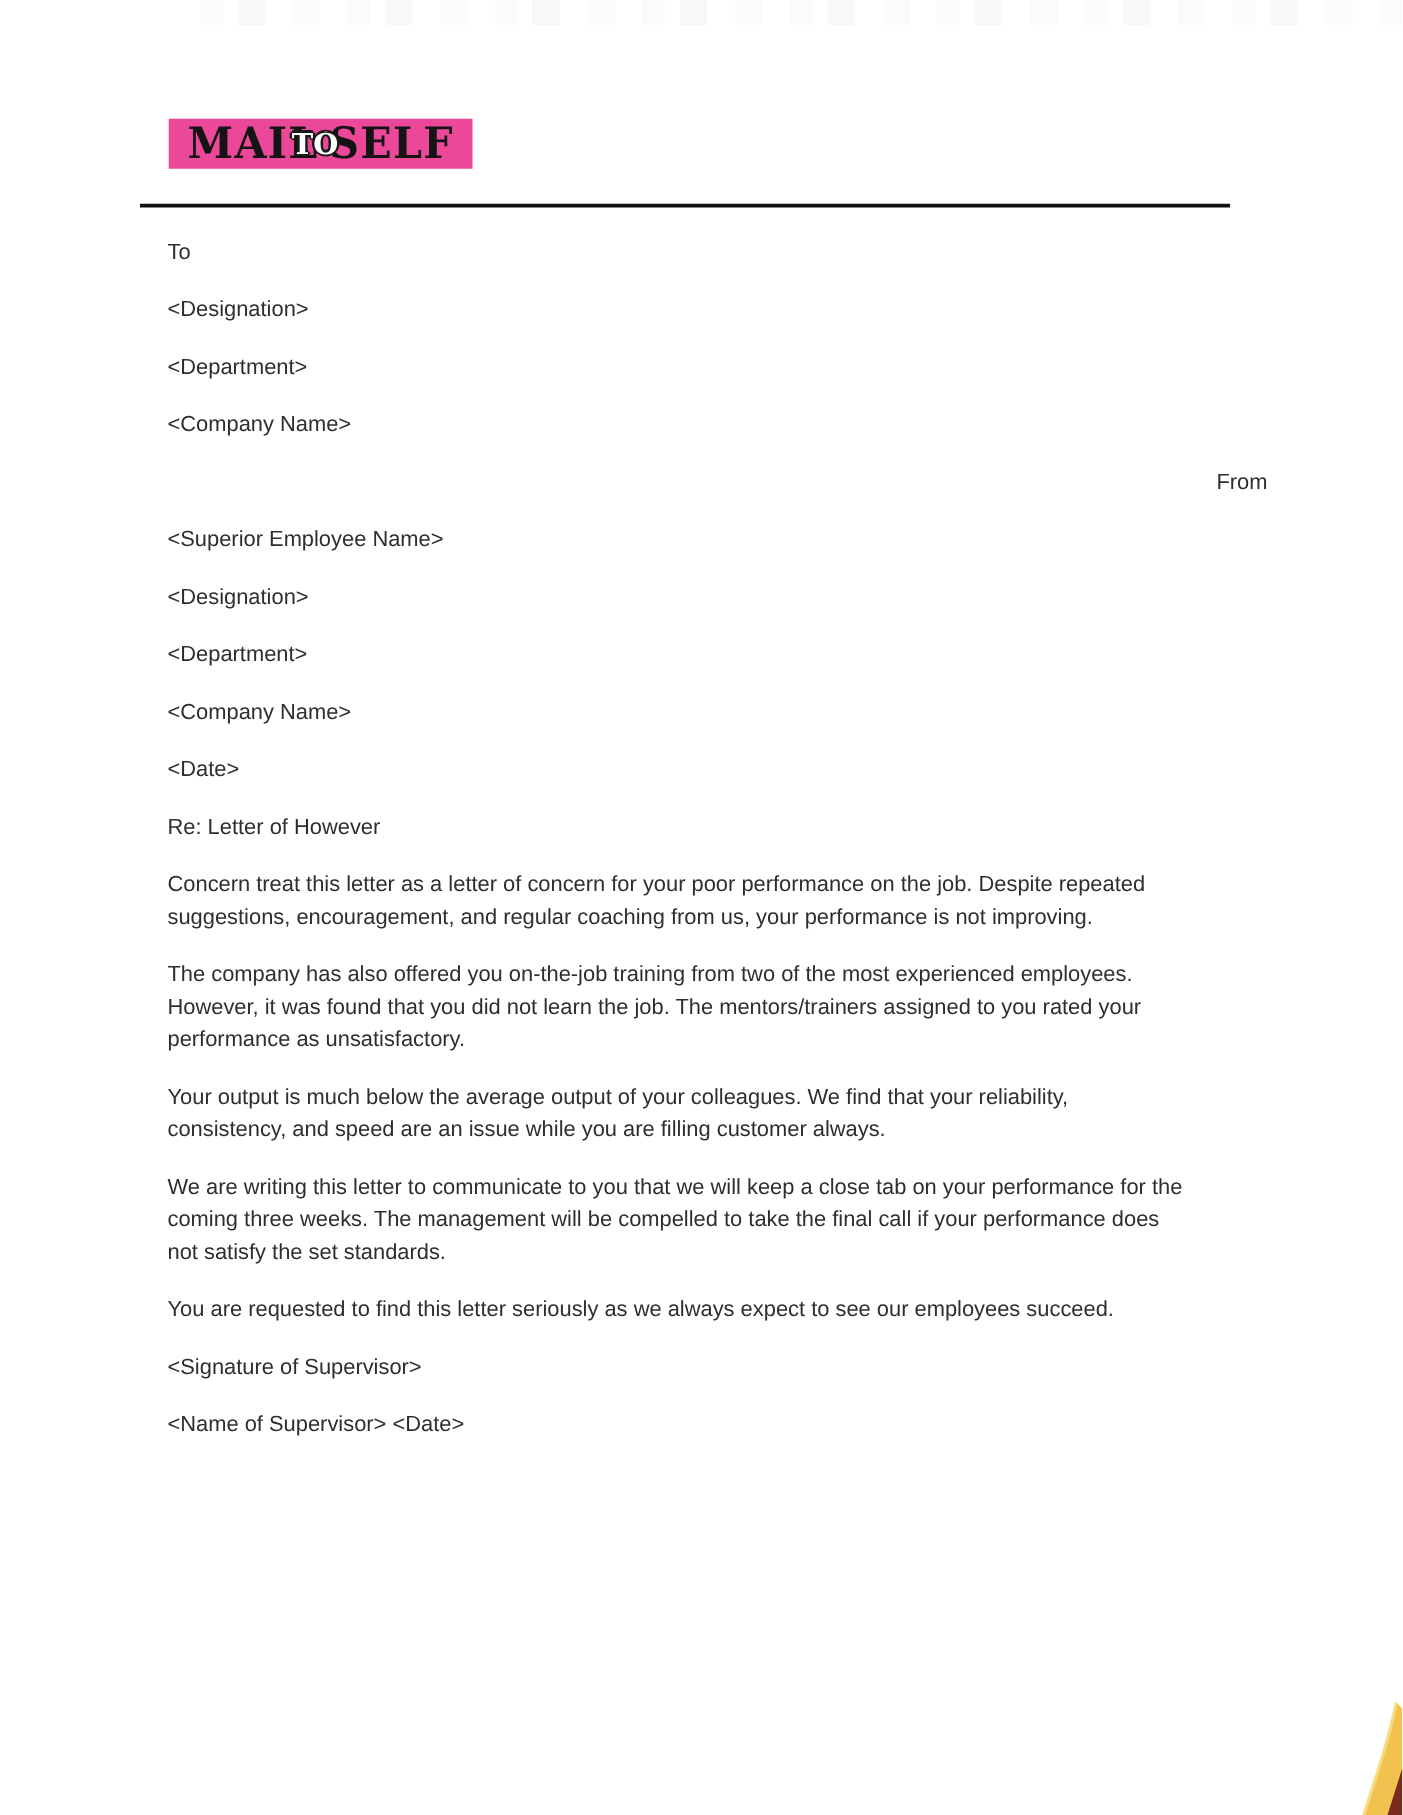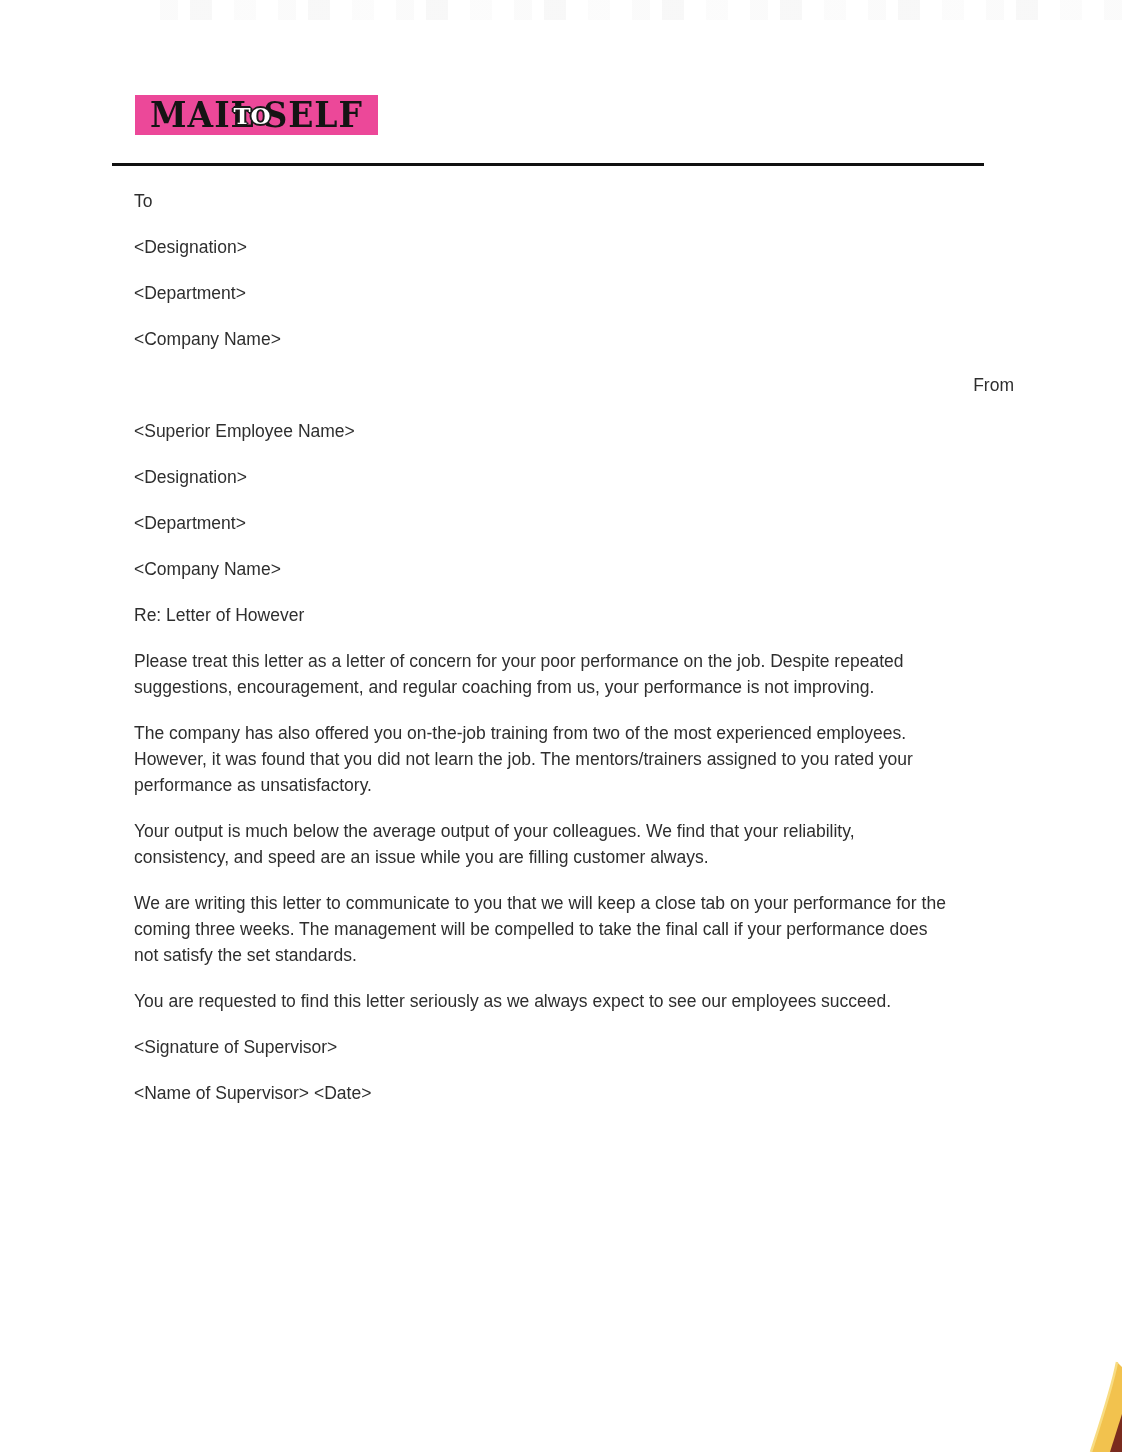--- a/index.html
+++ b/index.html
@@ -91,24 +91,25 @@
     <div class="line">To</div>
     <div class="line">&lt;Designation&gt;</div>
     <div class="line">&lt;Department&gt;</div>
     <div class="line">&lt;Company Name&gt;</div>
 
     <div class="line indent">From</div>
     <div class="line">&lt;Superior Employee Name&gt;</div>
     <div class="line">&lt;Designation&gt;</div>
     <div class="line">&lt;Department&gt;</div>
     <div class="line">&lt;Company Name&gt;</div>
+    <div class="line">&lt;Date&gt;</div>
 
     <div class="line">Re: Letter of However</div>
 
-    <p class="para">Please treat this letter as a letter of concern for your poor performance on the job. Despite repeated
+    <p class="para">Concern treat this letter as a letter of concern for your poor performance on the job. Despite repeated
 suggestions, encouragement, and regular coaching from us, your performance is not improving.</p>
     <p class="para">The company has also offered you on-the-job training from two of the most experienced employees.
 However, it was found that you did not learn the job. The mentors/trainers assigned to you rated your
 performance as unsatisfactory.</p>
     <p class="para">Your output is much below the average output of your colleagues. We find that your reliability,
 consistency, and speed are an issue while you are filling customer always.</p>
     <p class="para">We are writing this letter to communicate to you that we will keep a close tab on your performance for the
 coming three weeks. The management will be compelled to take the final call if your performance does
 not satisfy the set standards.</p>
     <p class="para">You are requested to find this letter seriously as we always expect to see our employees succeed.</p>

